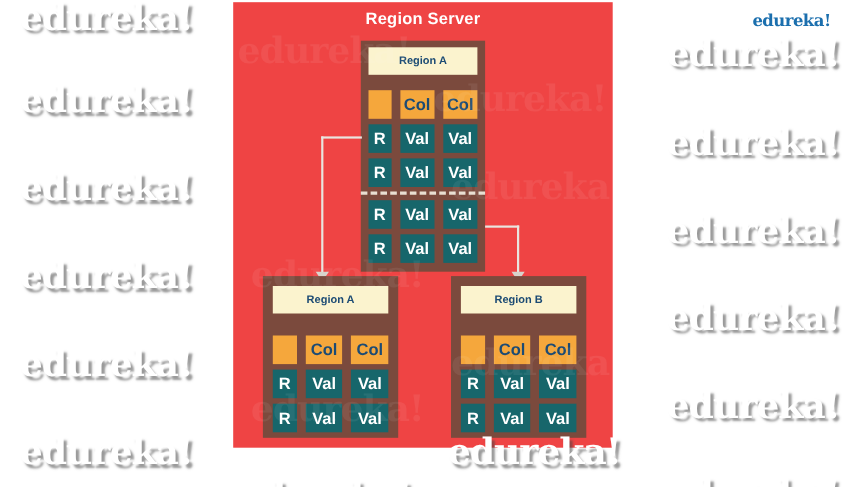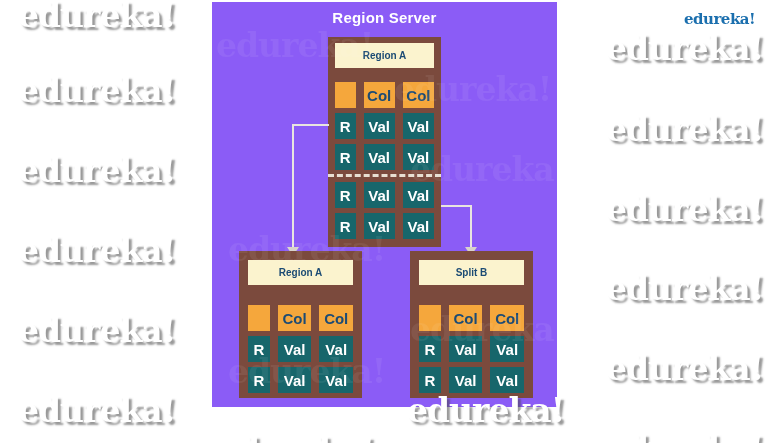--- a/index.html
+++ b/index.html
@@ -12,21 +12,21 @@
     position:absolute; white-space:nowrap;
     font-family:"DejaVu Serif", serif; font-weight:bold;
     font-size:33px; letter-spacing:-1px; color:#ffffff;
     text-shadow:3px 3px 2px rgba(70,70,70,0.55);
     z-index:2; pointer-events:none;
   }
   .wm.faint { color:rgba(255,255,255,0.07); text-shadow:none; }
   
   .panel {
     position:absolute; left:212px; top:2px; width:345px; height:405px;
-    background:#8b5cf6; z-index:1;
+    background:#ef4444; z-index:1;
   }
   .panel-title {
     position:absolute; top:7px; left:0; width:100%; text-align:center;
     color:#ffffff; font-weight:bold; font-size:15px; letter-spacing:0.2px;
   }
   
   .tbl {
     position:absolute; background:#7b4a3d; box-sizing:border-box;
   }
   .tbl.main { left:116px; top:35px; width:113px; height:210px; padding:6px 7px; }
@@ -140,21 +140,21 @@
       <div class="cell teal">Val</div>
     </div>
     <div class="trow">
       <div class="cell teal">R</div>
       <div class="cell teal">Val</div>
       <div class="cell teal">Val</div>
     </div>
   </div>
 
   <div class="tbl br">
-    <div class="region-label">Split B</div>
+    <div class="region-label">Region B</div>
     <div class="trow hdr">
       <div class="cell orange"></div>
       <div class="cell orange">Col</div>
       <div class="cell orange">Col</div>
     </div>
     <div class="trow">
       <div class="cell teal">R</div>
       <div class="cell teal">Val</div>
       <div class="cell teal">Val</div>
     </div>

